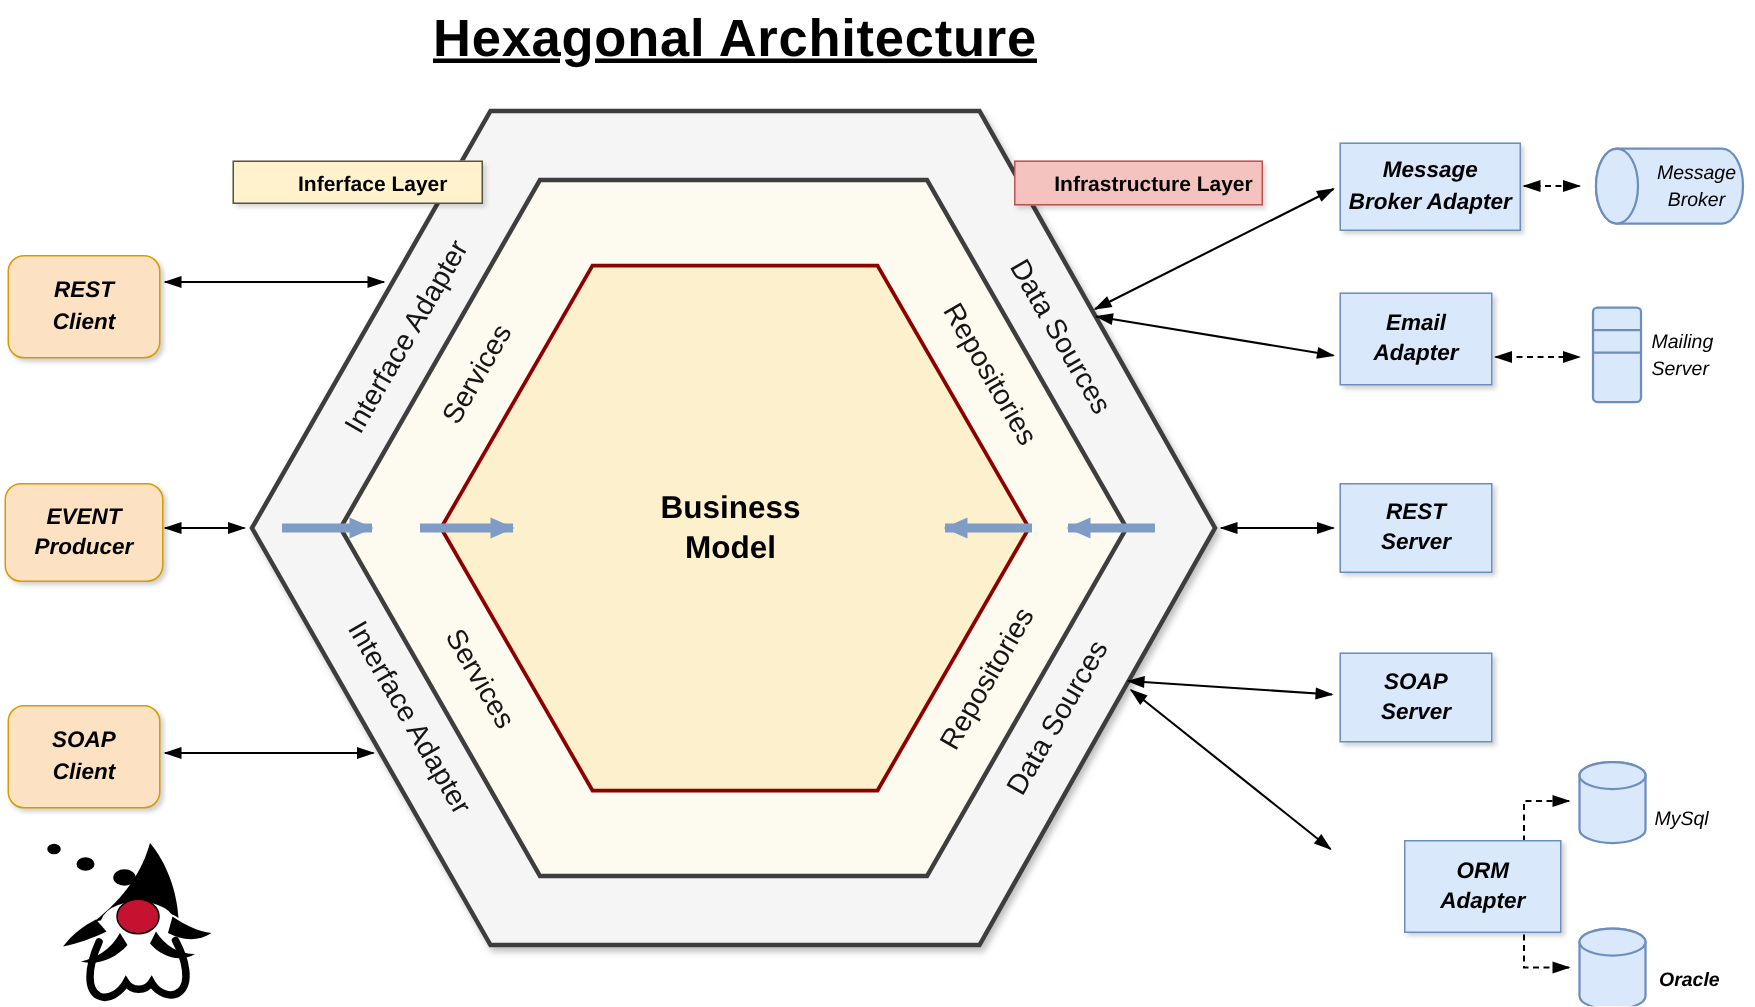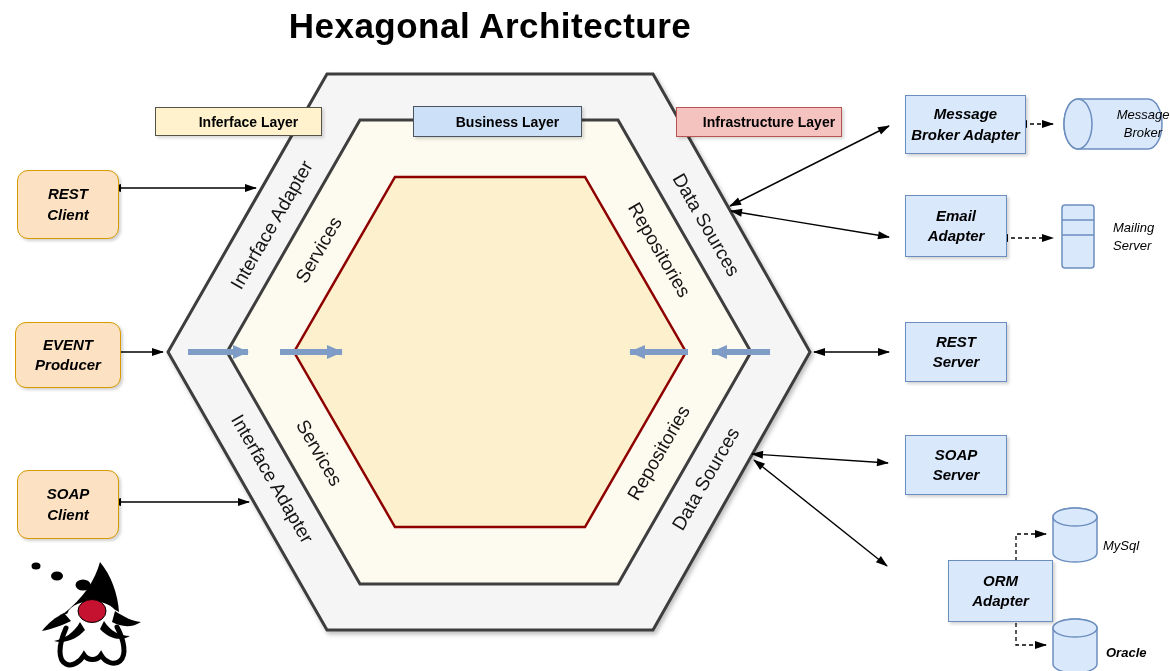--- a/index.html
+++ b/index.html
@@ -2,24 +2,24 @@
 <html><head>
 <meta charset="utf-8">
 <style>
   html,body { margin:0; padding:0; }
   body { width:1170px; height:671px; background:#ffffff; overflow:hidden;
          font-family:"Liberation Sans", sans-serif; color:#000; }
   .canvas { position:relative; width:1170px; height:671px; background:#fff; }
   svg.layer { position:absolute; left:0; top:0; }
 
   .abs { position:absolute; }
-  .pre { white-space:pre-line;margin-left:12px; }
+  .pre { white-space:pre-line; }
   .ctr { display:flex; align-items:center; justify-content:center; text-align:center; }
 
-  .title { font-size:35px; font-weight:bold; letter-spacing:0.5px; }
+  .title { font-size:35px; font-weight:bold; letter-spacing:0.5px;text-decoration:underline; }
 
   .actor { background:#FCE2C2; border:1.5px solid #D79B00; border-radius:11px;
            font-weight:bold; font-style:italic; font-size:15px; line-height:1.35;
            box-shadow:2px 2px 3px rgba(0,0,0,0.18); }
   .adapter { background:#DAE8FC; border:1.5px solid #6C8EBF;
              font-weight:bold; font-style:italic; font-size:15px; line-height:1.35;
              box-shadow:2px 2px 3px rgba(0,0,0,0.18); }
   .tag { font-weight:bold; font-size:14px; box-shadow:2px 2px 3px rgba(0,0,0,0.16);padding-left:20px; }
   .tag-interface { background:#FFF2CC; border:1.5px solid #55524a; }
   .tag-business { background:#CCE0F7; border:1.5px solid #4a5560; }
@@ -114,32 +114,33 @@
       <path d="M115,611 C124,617 132,621 141,622 C132,628 121,627 112,622 Z" fill="#000"></path>
       <ellipse cx="92" cy="611" rx="14" ry="11.5" fill="#C41230" stroke="#000"></ellipse>
       <path d="M80,622 C74,633 64,639 54,641 C65,644 77,639 85,630 Z" fill="#000"></path>
       <path d="M104,621 C110,631 120,636 130,636 C120,642 108,638 100,629 Z" fill="#000"></path>
     </g>
   </svg>
 
   <div class="abs title ctr" style="left:230px; top:4px; width:520px; height:44px;">Hexagonal Architecture</div>
 
   <div class="abs tag tag-interface ctr" style="left:155px; top:107px; width:145px; height:27px;">Inferface Layer</div>
-  <div class="abs tag tag-business ctr" style="left:413px; top:106px; width:147px; height:29px;">Business Layer</div>
   <div class="abs tag tag-infrastructure ctr" style="left:676px; top:107px; width:144px; height:28px;">Infrastructure Layer</div>
 
   <div class="abs ring-label ctr rot-l" style="left:172px; top:213px;">Interface Adapter</div>
   <div class="abs ring-label ctr rot-l" style="left:219px; top:238px;">Services</div>
   <div class="abs ring-label ctr rot-r" style="left:559px; top:238px;">Repositories</div>
   <div class="abs ring-label ctr rot-r" style="left:606px; top:213px;">Data Sources</div>
   <div class="abs ring-label ctr rot-r" style="left:172px; top:467px;">Interface Adapter</div>
   <div class="abs ring-label ctr rot-r" style="left:219px; top:441px;">Services</div>
   <div class="abs ring-label ctr rot-l" style="left:559px; top:441px;">Repositories</div>
   <div class="abs ring-label ctr rot-l" style="left:606px; top:467px;">Data Sources</div>
 
+  <div class="abs core-title ctr pre" style="left:387px; top:325px; width:200px;">Business
+Model</div>
 
   <div class="abs actor ctr pre" style="left:5px; top:170px; width:100px; height:67px;">REST
 Client</div>
   <div class="abs actor ctr pre" style="left:3px; top:322px; width:104px; height:64px;">EVENT
 Producer</div>
   <div class="abs actor ctr pre" style="left:5px; top:470px; width:100px; height:67px;">SOAP
 Client</div>
 
   <div class="abs adapter ctr pre" style="left:893px; top:95px; width:119px; height:57px;">Message
 Broker Adapter</div>

